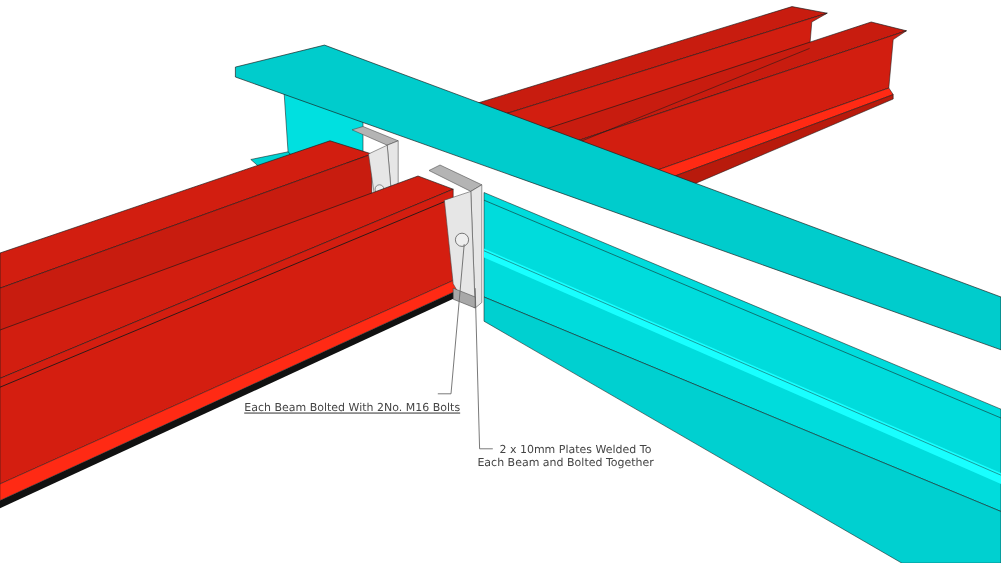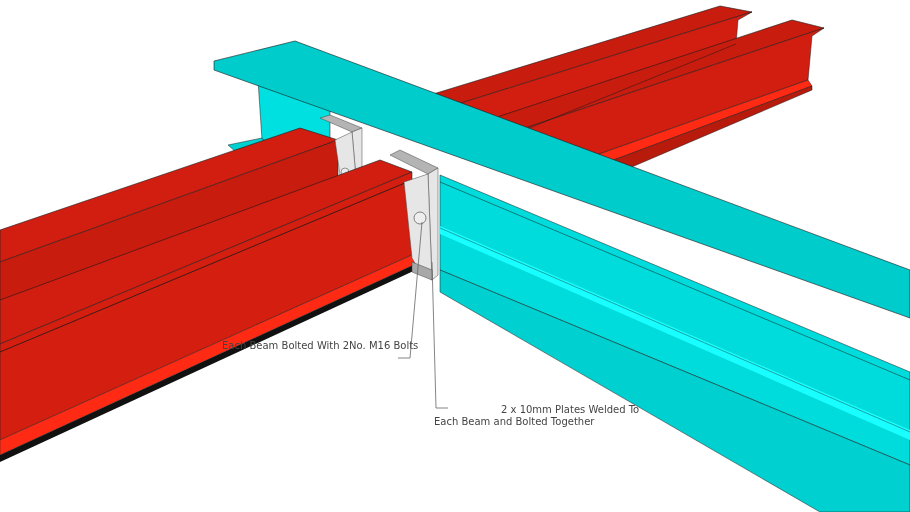--- a/index.html
+++ b/index.html
@@ -71,15 +71,15 @@
     <polygon points="412,262 432,270 432,280 412,272" fill="#a8a8a8" stroke="#444" stroke-width="0.5"></polygon>
     <circle cx="420" cy="218" r="6" fill="#eeeeee" stroke="#555" stroke-width="0.7"></circle>
   </g>
 
   <g stroke="#666666" stroke-width="0.8" fill="none">
     <polyline points="422,222 410,358 398,358"></polyline>
     <polyline points="432,262 436,408 448,408"></polyline>
   </g>
 </svg>
 
-<div class="label" style="left:222px; top:340px;">Each Beam Bolted With 2No. M16 Bolts</div>
-<div class="label" style="left:454px; top:404px;margin-left:47px;">2 x 10mm Plates Welded To</div>
+<div class="label" style="left:222px; top:366px;text-decoration:underline;">Each Beam Bolted With 2No. M16 Bolts</div>
+<div class="label" style="left:454px; top:404px;">2 x 10mm Plates Welded To</div>
 <div class="label" style="left:434px; top:416px;">Each Beam and Bolted Together</div>
 
 </body></html>

